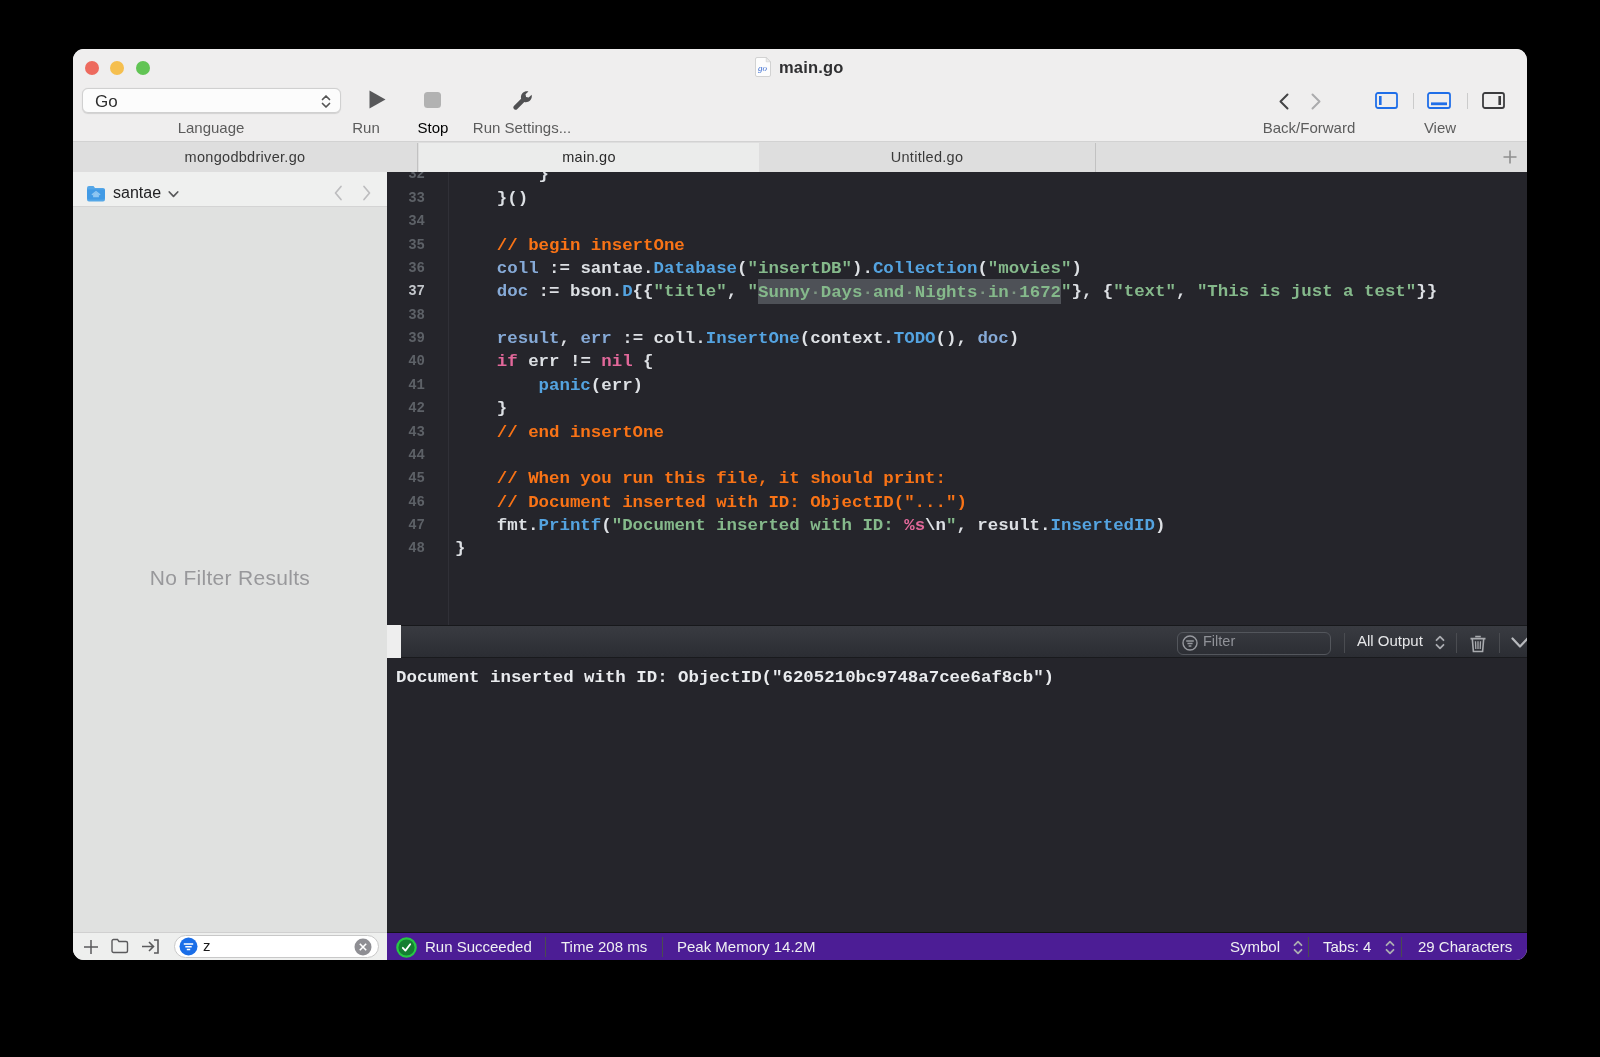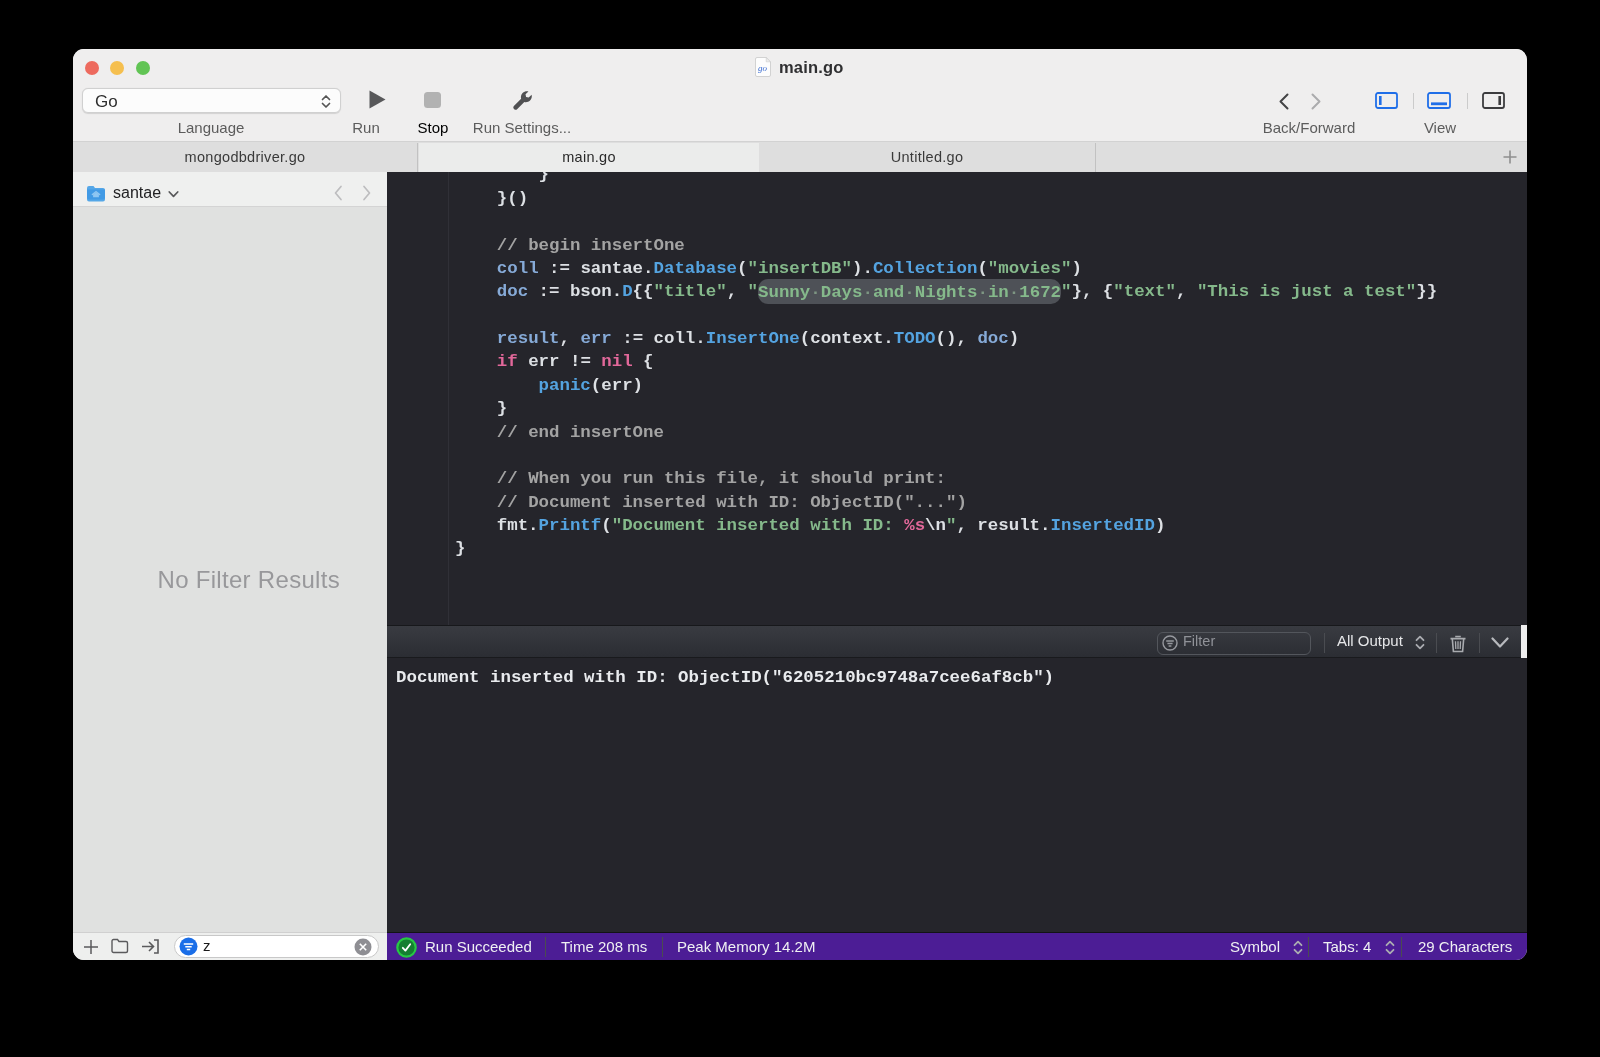--- a/index.html
+++ b/index.html
@@ -27,25 +27,25 @@
 #sidebottom { position:absolute; left:0; top:883px; width:314px; height:28px; background:#eeefee;
   border-top:1px solid #d0d0d0; }
 
 #editor { position:absolute; left:314px; top:123px; width:1140px; height:453px;
   background:#25252b; overflow:hidden; }
 pre.code { font-family:"Liberation Mono", monospace; font-size:17.42px; line-height:23.37px;
   font-weight:bold; white-space:pre; }
 #nums { position:absolute; right:0; top:0; width:38px; text-align:right; color:#5d6167;
   font-size:14px; line-height:23.37px; font-family:"Liberation Mono", monospace; font-weight:bold; }
 .w { color:#dde0e4; } .b { color:#54a3e0; } .g { color:#85b98b; } .p { color:#e2689a; }
-.c { color:#a3a3a3; } .v { color:#86aad7; }
-.hl { background:#4e5157; padding:2.6px 0;border-radius:10px; }
+.c { color:#f97316; } .v { color:#86aad7; }
+.hl { background:#4e5157; padding:2.6px 0; }
 .dot { color:#7e9683; }
 
-#ctoolbar { position:absolute; left:308px; top:576px; width:1140px; height:33px;
+#ctoolbar { position:absolute; left:328px; top:576px; width:1140px; height:33px;
   background:linear-gradient(#393b41, #2b2d33); border-top:1px solid #17181b;
   border-bottom:1px solid #191a1d;padding-left:44px; }
 #console { position:absolute; left:314px; top:609px; width:1140px; height:274px; background:#25252b; }
 
 #statusbar { position:absolute; left:314px; top:883px; width:1140px; height:28px;
   background:#4c1d95; border-top:1px solid #121316; color:#eff0f2; font-size:15px; }
 .sbtxt { position:absolute; top:5px; white-space:nowrap; }
 .vsep-l { position:absolute; width:1px; background:#4a4c51; }
 </style>
 </head>
@@ -115,20 +115,37 @@
     <div class="tab" style="left:0; width:345px; background:#dedede; border-right:1px solid #c2c2c2;">mongodbdriver.go</div>
     <div class="tab" style="left:346px; width:340px; background:#ebeceb; color:#2a2a2a;">main.go</div>
     <div class="tab" style="left:686px; width:337px; background:#dedede; border-right:1px solid #c2c2c2;">Untitled.go</div>
     <svg class="abs" style="left:1429px; top:7px;" width="16" height="16" viewBox="0 0 16 16">
       <path d="M8 1.5 V14.5 M1.5 8 H14.5" stroke="#8e8e8e" stroke-width="1.6"></path>
     </svg>
   </div>
 
   <div id="editor">
     <div style="position:absolute; left:61px; top:0; width:1px; height:453px; background:#303037;"></div>
+    <pre id="nums" style="position:absolute; left:0; top:-8.6px; width:38px;">32
+33
+34
+35
+36
+<span style="color:#c3c6cb;">37</span>
+38
+39
+40
+41
+42
+43
+44
+45
+46
+47
+48</pre>
     <pre class="code" style="position:absolute; left:68px; top:-8.6px;"><span class="w">        }
     }()
 
     </span><span class="c">// begin insertOne</span><span class="w">
     </span><span class="v">coll</span><span class="w"> := santae.</span><span class="b">Database</span><span class="w">(</span><span class="g">"insertDB"</span><span class="w">).</span><span class="b">Collection</span><span class="w">(</span><span class="g">"movies"</span><span class="w">)
     </span><span class="v">doc</span><span class="w"> := bson.</span><span class="b">D</span><span class="w">{{</span><span class="g">"title"</span><span class="w">, </span><span class="g">"</span><span class="hl"><span class="g">Sunny</span><span class="dot">·</span><span class="g">Days</span><span class="dot">·</span><span class="g">and</span><span class="dot">·</span><span class="g">Nights</span><span class="dot">·</span><span class="g">in</span><span class="dot">·</span><span class="g">1672</span></span><span class="g">"</span><span class="w">}, {</span><span class="g">"text"</span><span class="w">, </span><span class="g">"This is just a test"</span><span class="w">}}
 
     </span><span class="v">result</span><span class="w">, </span><span class="v">err</span><span class="w"> := coll.</span><span class="b">InsertOne</span><span class="w">(context.</span><span class="b">TODO</span><span class="w">(), </span><span class="v">doc</span><span class="w">)
     </span><span class="p">if</span><span class="w"> err != </span><span class="p">nil</span><span class="w"> {
         </span><span class="b">panic</span><span class="w">(err)
@@ -182,21 +199,21 @@
       <svg class="abs" style="left:95px; top:18px;" width="11" height="9" viewBox="0 0 13 9">
         <path d="M1.5 1.5 L6.5 6.8 L11.5 1.5" stroke="#58585a" stroke-width="2" fill="none" stroke-linecap="round" stroke-linejoin="round"></path>
       </svg>
       <svg class="abs" style="left:260px; top:13px;" width="10" height="16" viewBox="0 0 10 16">
         <path d="M8 1.5 L2.5 8 L8 14.5" stroke="#bdbdbf" stroke-width="1.7" fill="none" stroke-linecap="round" stroke-linejoin="round"></path>
       </svg>
       <svg class="abs" style="left:289px; top:13px;" width="10" height="16" viewBox="0 0 10 16">
         <path d="M2 1.5 L7.5 8 L2 14.5" stroke="#bdbdbf" stroke-width="1.7" fill="none" stroke-linecap="round" stroke-linejoin="round"></path>
       </svg>
     </div>
-    <div style="position:absolute; left:47px; top:394px; width:220px; text-align:right; font-size:24px; letter-spacing:0.3px; color:#98989b;">No Filter Results</div>
+    <div style="position:absolute; left:47px; top:394px; width:220px; text-align:center; font-size:21px; letter-spacing:0.3px; color:#98989b;">No Filter Results</div>
   </div>
   <div id="sidebottom">
     <svg class="abs" style="left:10px; top:6px;" width="16" height="16" viewBox="0 0 16 16">
       <path d="M8 1 V15 M1 8 H15" stroke="#5a5a5c" stroke-width="1.5"></path>
     </svg>
     <svg class="abs" style="left:38px; top:5px;" width="18" height="16" viewBox="0 0 18 16">
       <path d="M1 3 a1.5 1.5 0 0 1 1.5 -1.5 h4 l1.5 2 h7 a1.5 1.5 0 0 1 1.5 1.5 v8 a1.5 1.5 0 0 1 -1.5 1.5 h-12.5 a1.5 1.5 0 0 1 -1.5 -1.5 Z" fill="none" stroke="#5a5a5c" stroke-width="1.4"></path>
     </svg>
     <svg class="abs" style="left:68px; top:5px;" width="19" height="17" viewBox="0 0 19 17">
       <path d="M1 8.5 H12 M8 4 L12.5 8.5 L8 13" stroke="#5a5a5c" stroke-width="1.6" fill="none"></path>

